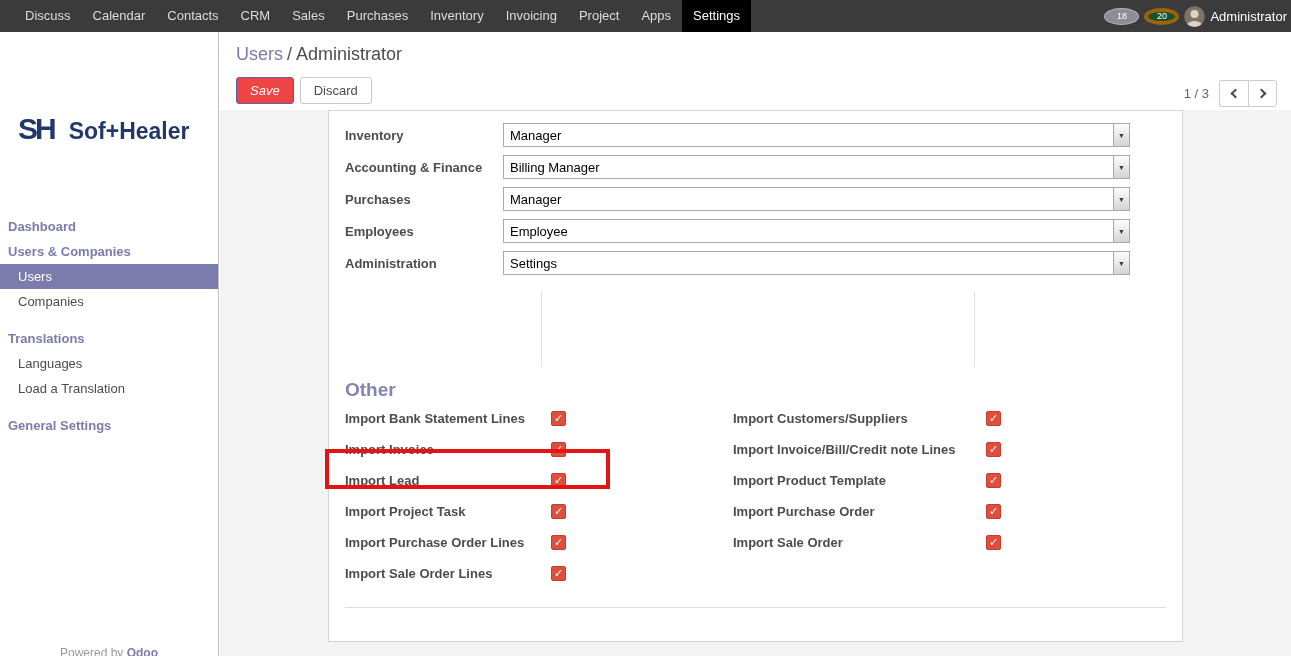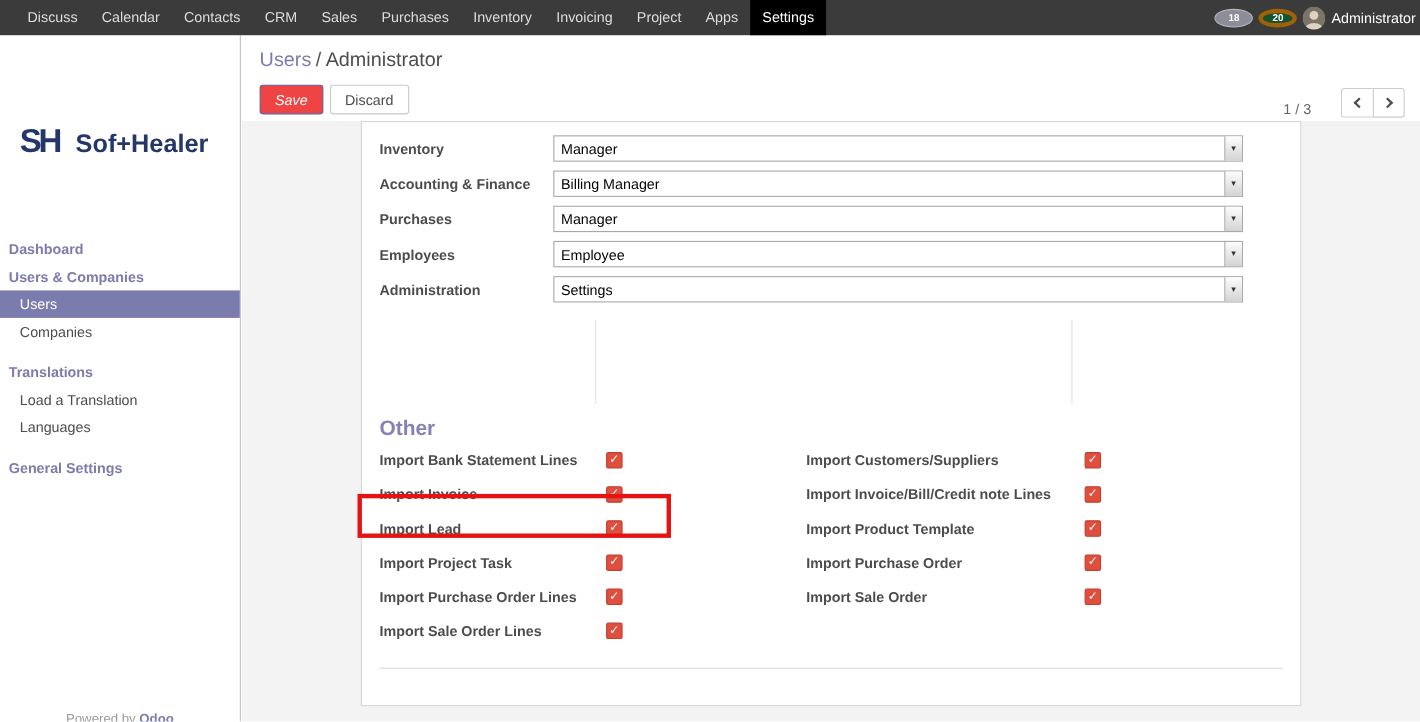--- a/index.html
+++ b/index.html
@@ -14,21 +14,21 @@
   .topbar {
     position: absolute; top: 0; left: 0; right: 0; height: 32px;
     background: #3b3b3b; display: flex; align-items: stretch;
     padding-left: 14px; z-index: 30; color: #dddddd; font-size: 13px;
   }
   .menu-item { line-height: 32px; padding: 0 11px; cursor: pointer; white-space: nowrap; }
   .menu-item.active { background: #000000; color: #ffffff; }
   .topbar-right { margin-left: auto; display: flex; align-items: center; gap: 5px; padding-right: 4px; }
   .badge {
     width: 35px; height: 17px; border-radius: 50%; color: #fff;
-    font-size: 9px; font-weight: bold; display: flex; align-items: center; justify-content: center;
+    font-size: 9px; font-weight: normal; display: flex; align-items: center; justify-content: center;
     cursor: pointer;
   }
   .badge-grey { background: #8d8d99; border: 1px solid #b5b5bd; }
   .badge-orange { background: #14532d; border: 4px solid #a16207; }
   .avatar { width: 21px; height: 21px; border-radius: 50%; overflow: hidden; cursor: pointer; flex: 0 0 auto; }
   .user-name { color: #ffffff; font-size: 13px; cursor: pointer; white-space: nowrap; }
 
   
   .sidebar {
     position: absolute; top: 32px; left: 0; bottom: 0; width: 219px;
@@ -52,21 +52,21 @@
   .main { position: absolute; top: 32px; left: 220px; right: 0; bottom: 0; background: #f3f3f3; }
   .control-panel { position: relative; height: 78px; background: #ffffff; padding: 10px 0 0 16px; }
   .breadcrumb { font-size: 18px; margin-top: 2px; color: #555; }
   .bc-link { color: #7c7bad; cursor: pointer; }
   .bc-sep { color: #555; padding: 0 4px; }
   .bc-current { color: #4c4c4c; }
   .cp-buttons { margin-top: 12px; display: flex; gap: 6px; }
   .btn { font-size: 13px; padding: 5px 13px; border-radius: 3px; cursor: pointer; }
   .btn-primary { background: #ef4444; border: 1px solid #615fa0; color: #ffffff; font-style: italic; }
   .btn-default { background: #ffffff; border: 1px solid #c9c9c9; color: #4c4c4c; }
-  .pager { position: absolute; right: 14px; top: 48px; display: flex; align-items: flex-end; gap: 27px; }
+  .pager { position: absolute; right: 14px; top: 48px; display: flex; align-items: center; gap: 10px; }
   .pager-count { font-size: 13px; color: #666666; }
   .pager-buttons { display: flex; }
   .pager-btn {
     width: 29px; height: 27px; background: #ffffff; border: 1px solid #cccccc;
     display: flex; align-items: center; justify-content: center; cursor: pointer;
   }
   .pager-btn.prev { border-radius: 3px 0 0 3px; border-right: none; }
   .pager-btn.next { border-radius: 0 3px 3px 0; }
   .chev { width: 7px; height: 7px; border-left: 2px solid #4c4c4c; border-bottom: 2px solid #4c4c4c; }
   .chev-left  { transform: rotate(45deg); margin-left: 3px; }
@@ -152,22 +152,22 @@
 <div class="sidebar">
   <div class="logo">
     <span class="logo-mark">SH</span><span class="logo-text">Sof+Healer</span>
   </div>
   <div class="nav">
     <div class="nav-header">Dashboard</div>
     <div class="nav-header">Users &amp; Companies</div>
     <div class="nav-item selected">Users</div>
     <div class="nav-item">Companies</div>
     <div class="nav-header nav-gap">Translations</div>
+    <div class="nav-item">Languages</div>
     <div class="nav-item">Load a Translation</div>
-    <div class="nav-item">Languages</div>
     <div class="nav-header nav-gap">General Settings</div>
   </div>
   <div class="powered">
     <span>Powered by</span>
     <span class="brand">Odoo</span>
   </div>
 </div>
 
 <div class="main">
 

